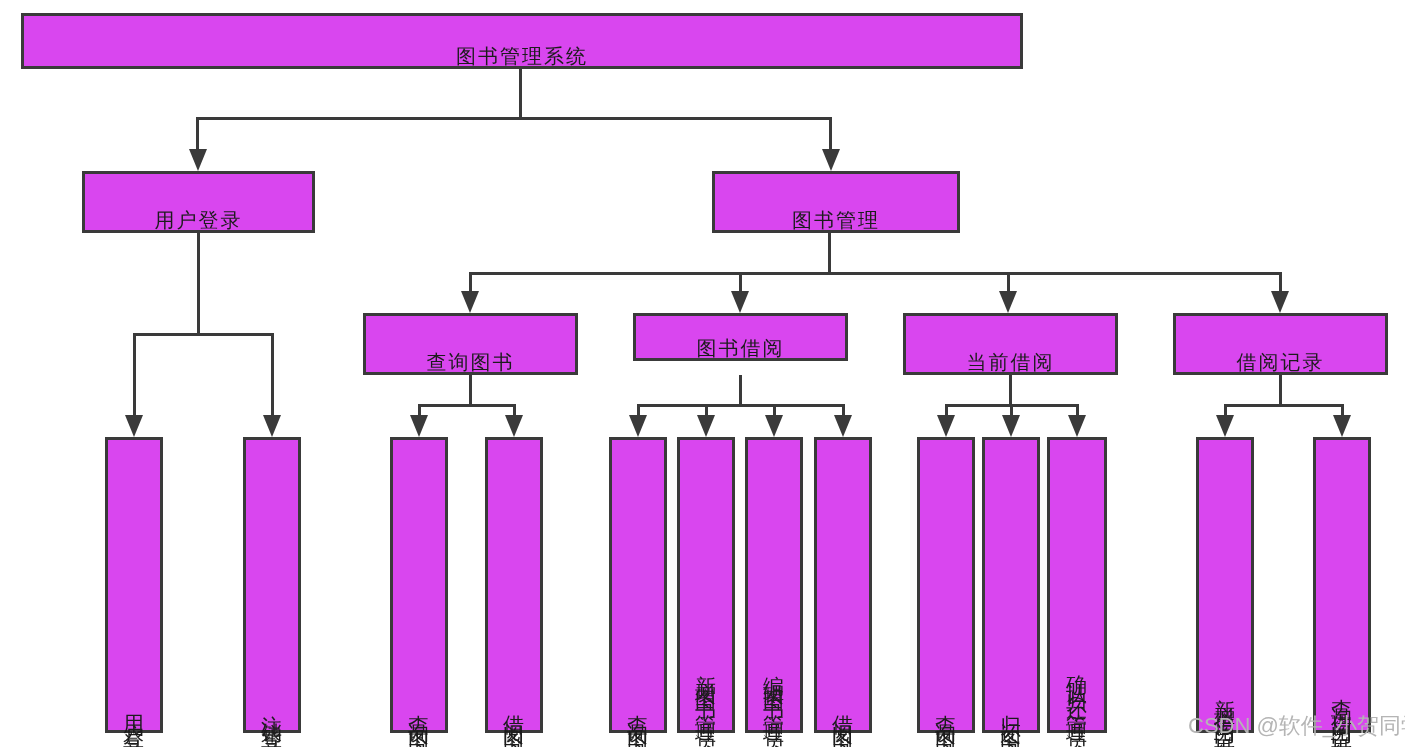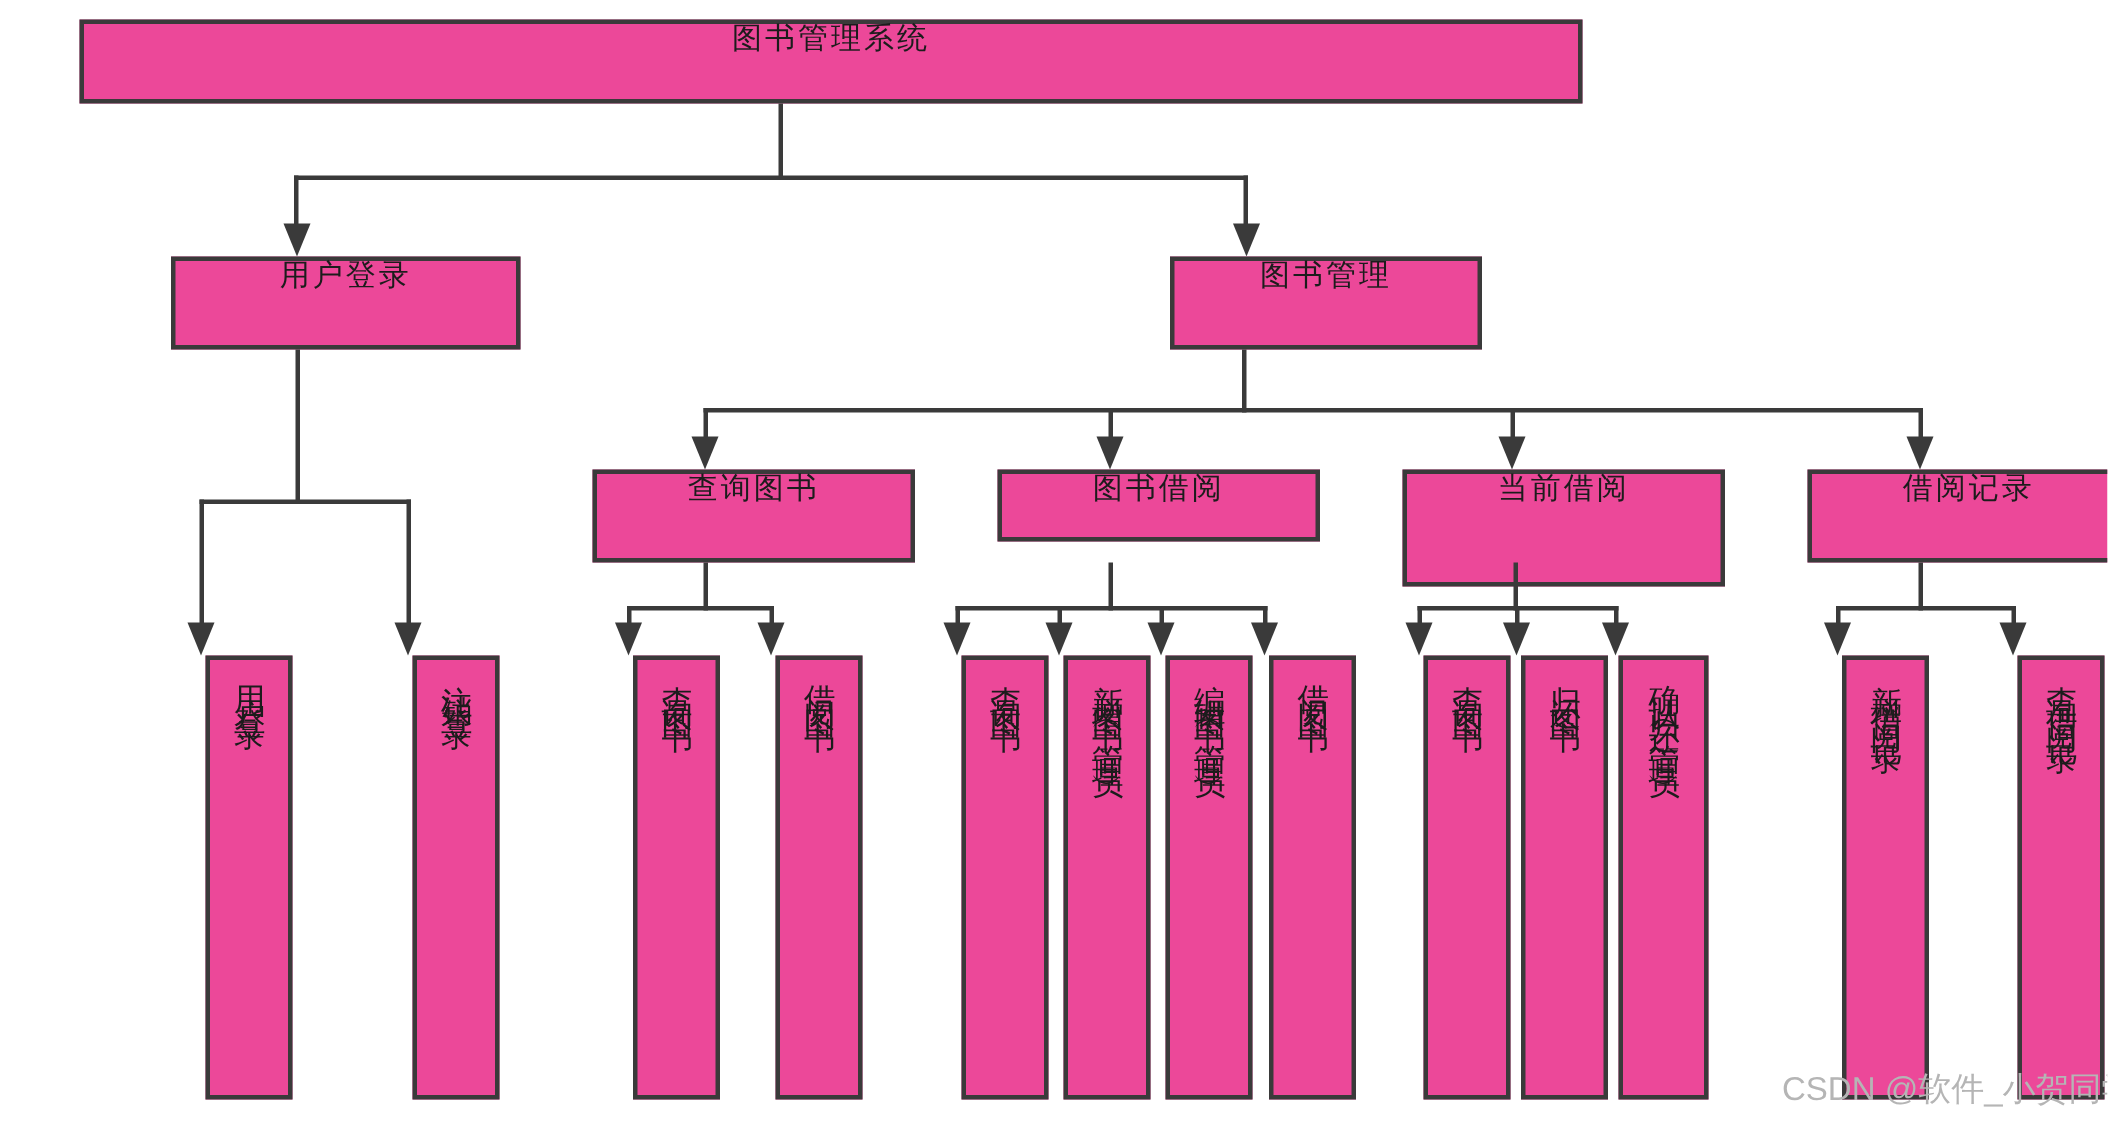--- a/index.html
+++ b/index.html
@@ -12,25 +12,24 @@
   .stage{
     position:relative;
     width:1405px;height:747px;
     background:var(--background);
     font-family:"Liberation Sans","DejaVu Sans",sans-serif;
     overflow:hidden;
   }
   .box{
     position:absolute;
     border:3px solid var(--line);
-    background:#ec4899;
+    background:#d946ef;
     box-sizing:border-box;
-    display:flex;align-items:flex-start;justify-content:center;
+    display:flex;align-items:flex-end;justify-content:center;
     color:var(--text);
-    margin-left:32px;
   }
   .box.h span{
     font-size:20px;letter-spacing:2px;line-height:1;white-space:nowrap;
   }
   .box.v span{
     writing-mode:vertical-rl;
     text-orientation:mixed;
     font-size:21px;letter-spacing:8px;line-height:1;
   }
   .vl{position:absolute;width:3px;background:var(--line);}
@@ -59,21 +58,21 @@
   <div class="vl" style="left:519px;top:69px;height:50px"></div>
   <div class="hl" style="left:196px;top:117px;width:636px"></div>
   <div class="vl" style="left:196px;top:117px;height:36px"></div>
   <div class="ah" style="left:189px;top:149px"></div>
   <div class="vl" style="left:829px;top:117px;height:36px"></div>
   <div class="ah" style="left:822px;top:149px"></div>
 
   <div class="box h" style="left:82px;top:171px;width:233px;height:62px">
     <span>用户登录</span>
   </div>
-  <div class="box h" style="left:748px;top:171px;width:208px;height:62px">
+  <div class="box h" style="left:712px;top:171px;width:248px;height:62px">
     <span>图书管理</span>
   </div>
 
   <div class="vl" style="left:197px;top:233px;height:103px"></div>
   <div class="hl" style="left:133px;top:333px;width:141px"></div>
   <div class="vl" style="left:133px;top:333px;height:84px"></div>
   <div class="ah" style="left:125px;top:415px"></div>
   <div class="vl" style="left:271px;top:333px;height:84px"></div>
   <div class="ah" style="left:263px;top:415px"></div>
 
@@ -87,21 +86,21 @@
   <div class="ah" style="left:999px;top:291px"></div>
   <div class="vl" style="left:1279px;top:272px;height:24px"></div>
   <div class="ah" style="left:1271px;top:291px"></div>
 
   <div class="box h" style="left:363px;top:313px;width:215px;height:62px">
     <span>查询图书</span>
   </div>
   <div class="box h" style="left:633px;top:313px;width:215px;height:48px">
     <span>图书借阅</span>
   </div>
-  <div class="box h" style="left:903px;top:313px;width:215px;height:78px">
+  <div class="box h" style="left:903px;top:313px;width:215px;height:62px">
     <span>当前借阅</span>
   </div>
   <div class="box h" style="left:1173px;top:313px;width:215px;height:62px">
     <span>借阅记录</span>
   </div>
 
   <div class="vl" style="left:469px;top:375px;height:32px"></div>
   <div class="hl" style="left:418px;top:404px;width:98px"></div>
   <div class="vl" style="left:418px;top:404px;height:13px"></div>
   <div class="ah" style="left:410px;top:415px"></div>

